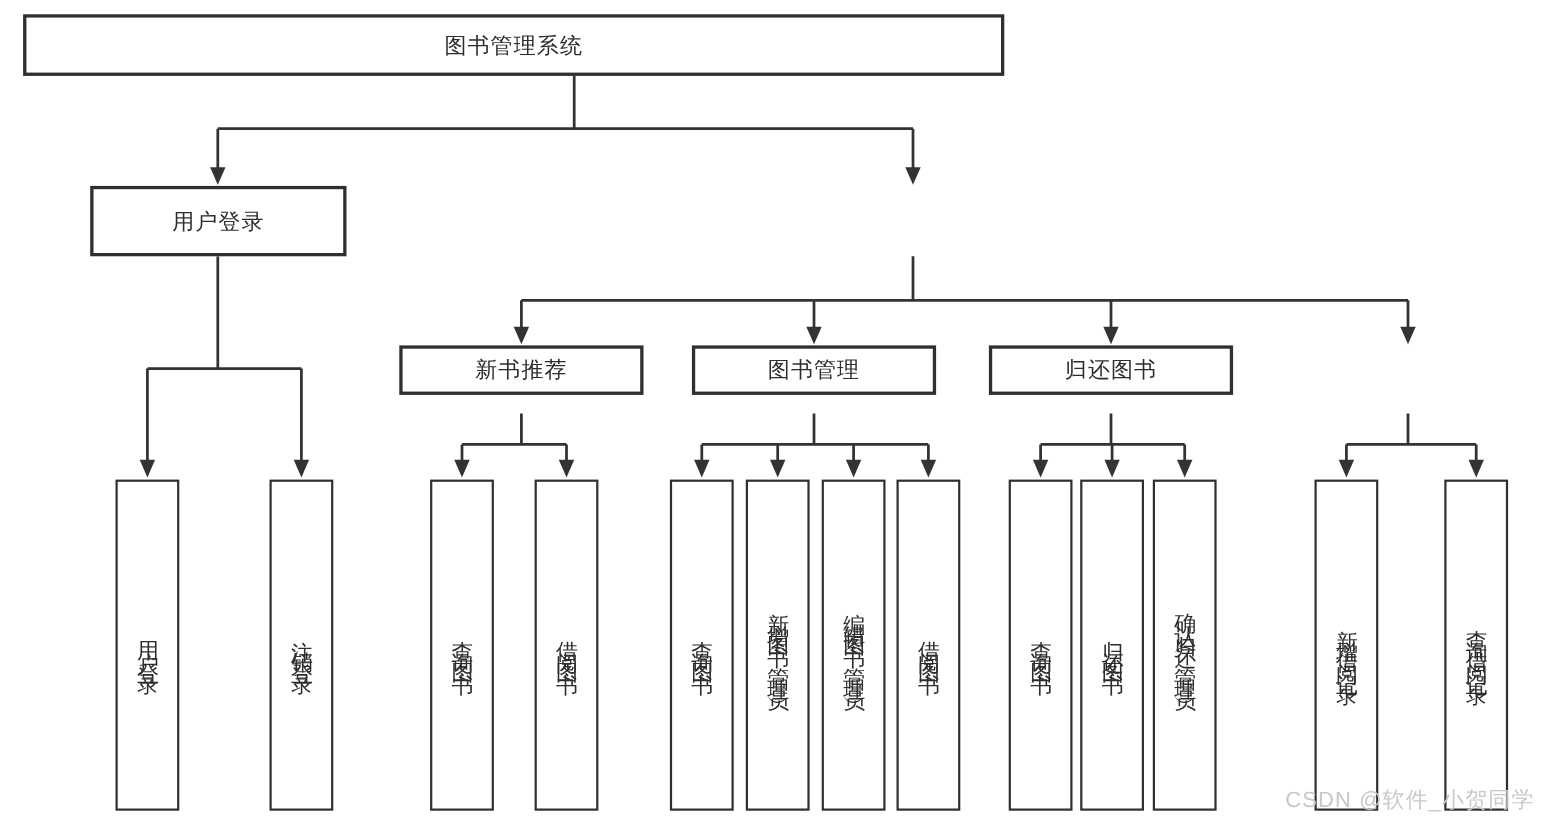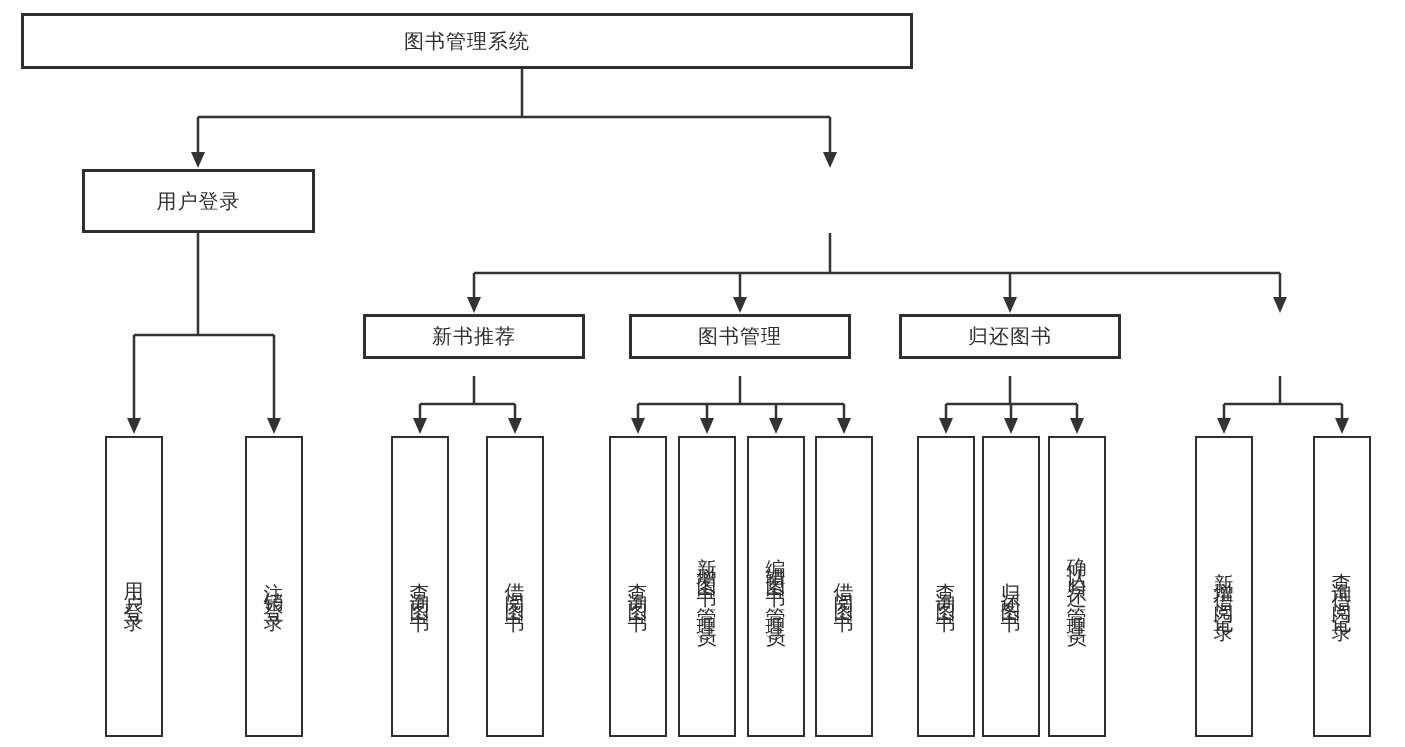--- a/index.html
+++ b/index.html
@@ -164,14 +164,15 @@
     <span class="vtext">确认归还（管理员）</span>
   </div>
 
   <div class="node leaf" style="left:1195px">
     <span class="vtext">新增借阅记录</span>
   </div>
   <div class="node leaf" style="left:1313px">
     <span class="vtext">查询借阅记录</span>
   </div>
 
+  <div class="watermark">CSDN @软件_小贺同学</div>
 
 </div>
 
 </body></html>

